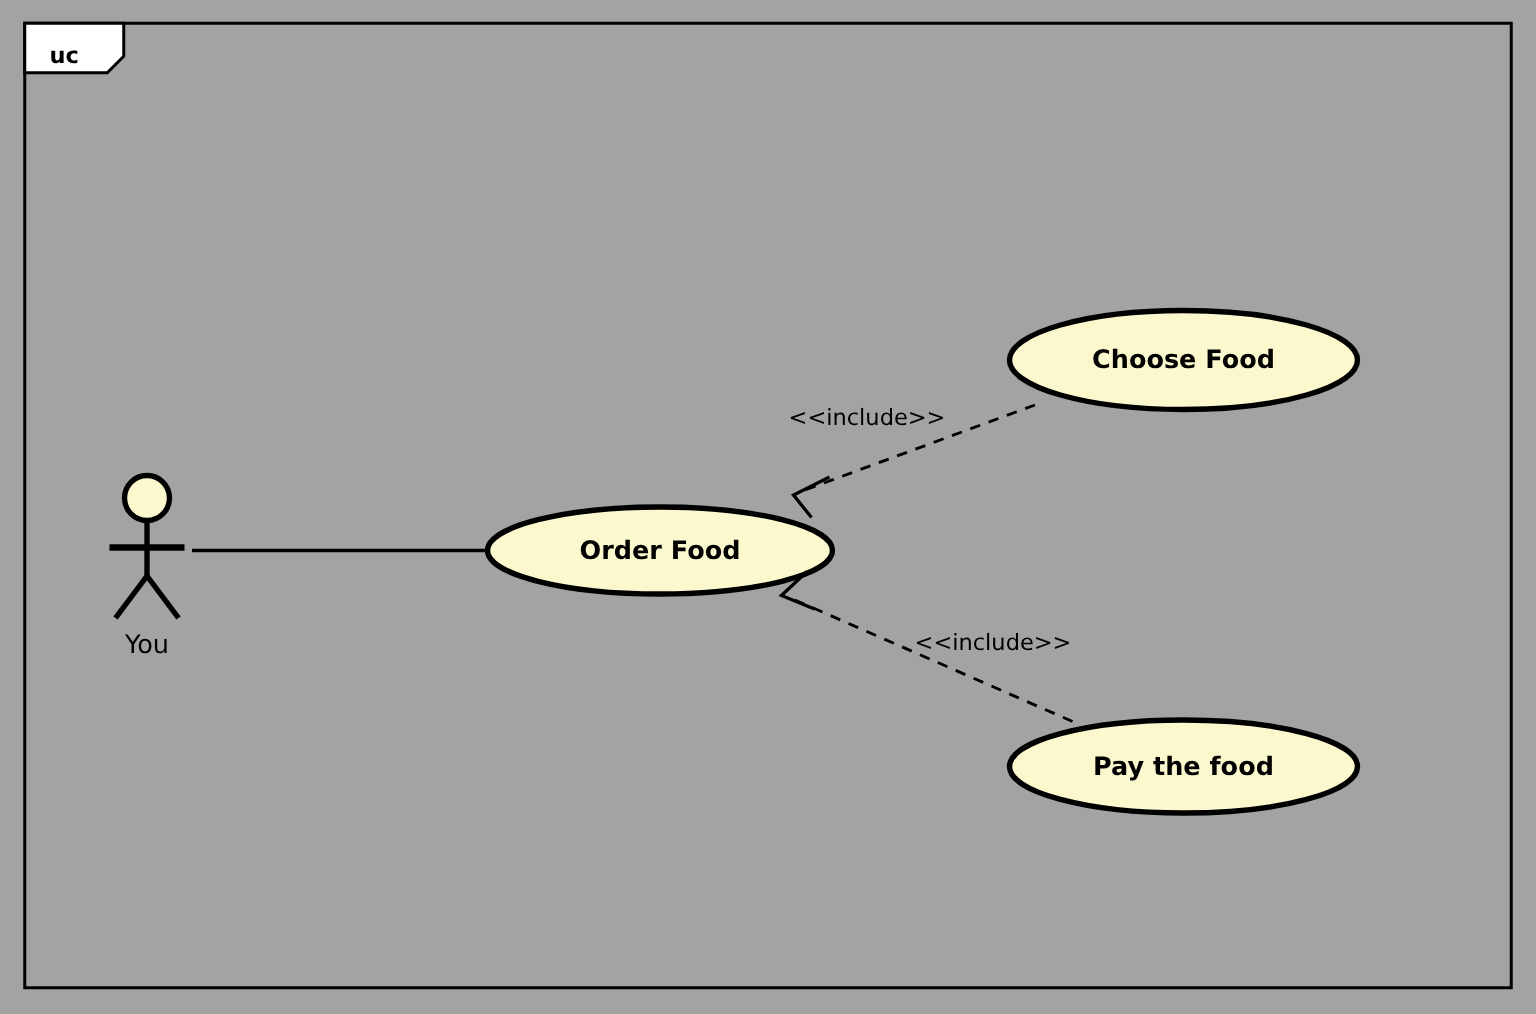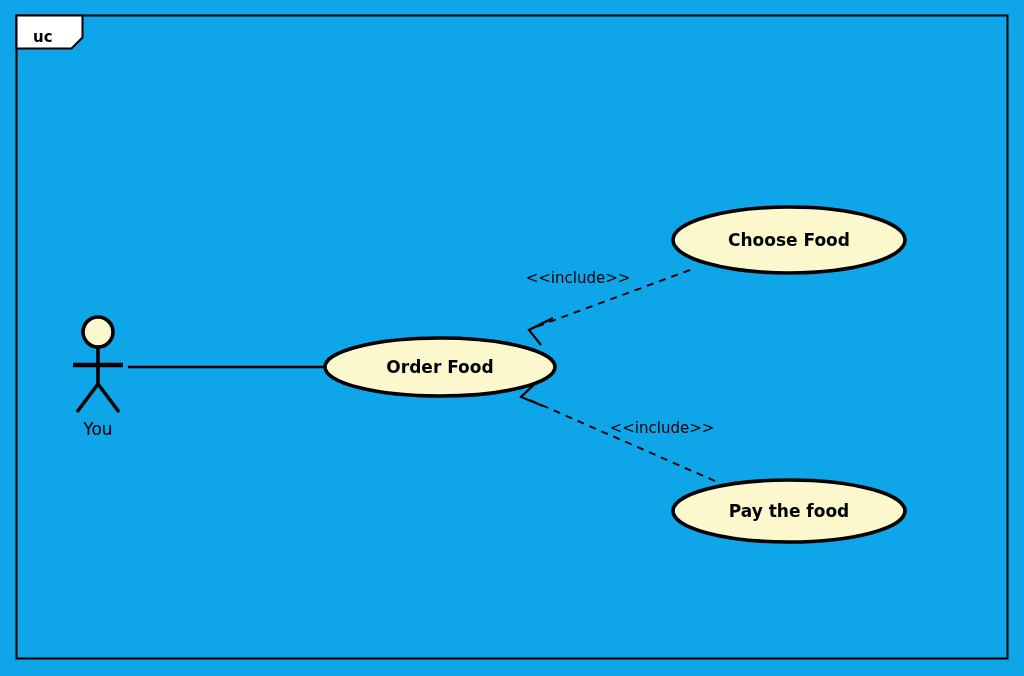--- a/index.html
+++ b/index.html
@@ -8,21 +8,21 @@
     padding: 0;
     background: #ffffff;
   }
   body {
     font-family: "DejaVu Sans", sans-serif;
   }
   #canvas {
     position: relative;
     width: 1024px;
     height: 676px;
-    background: #0ea5e9;
+    background: #a3a3a3;
     overflow: hidden;
   }
   #diagram-svg {
     position: absolute;
     left: 0;
     top: 0;
     width: 1024px;
     height: 676px;
   }
   .frame-label-text {

